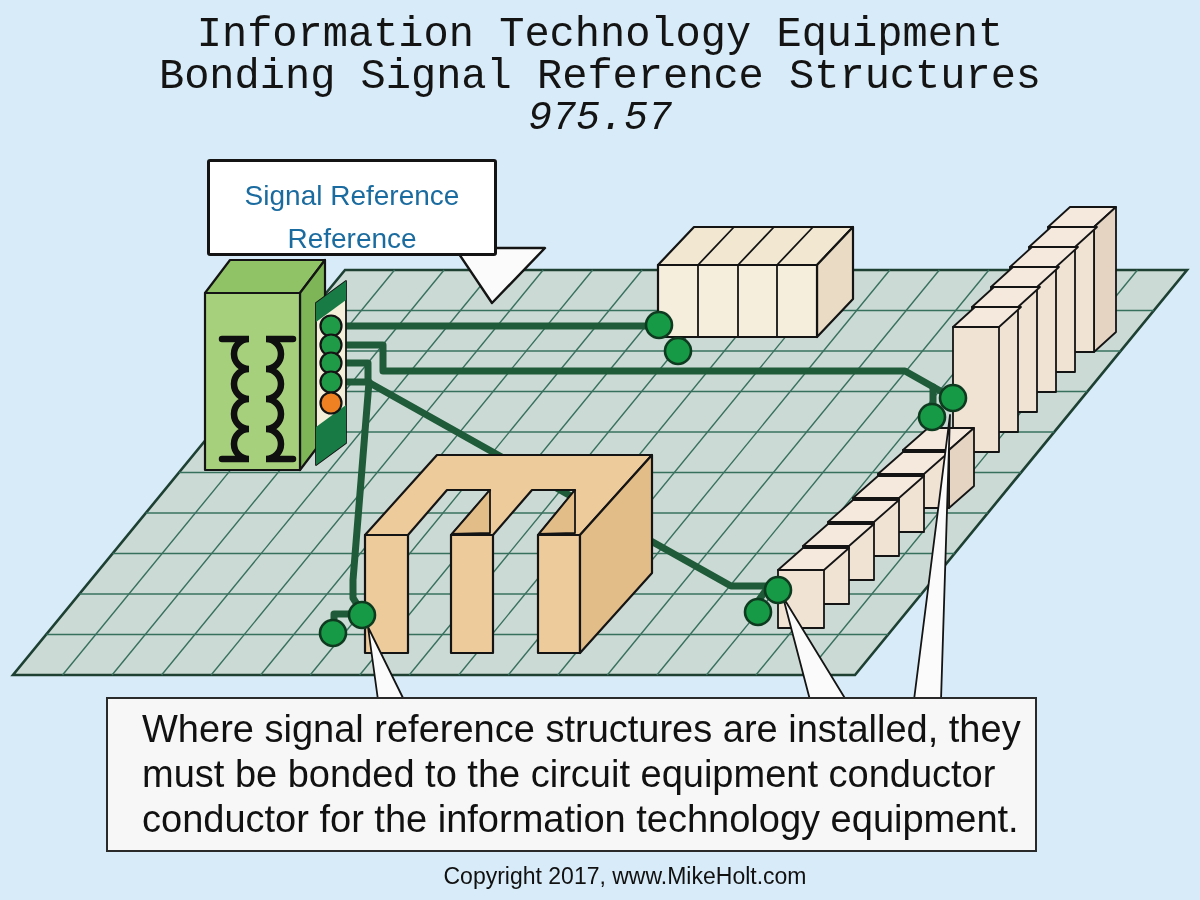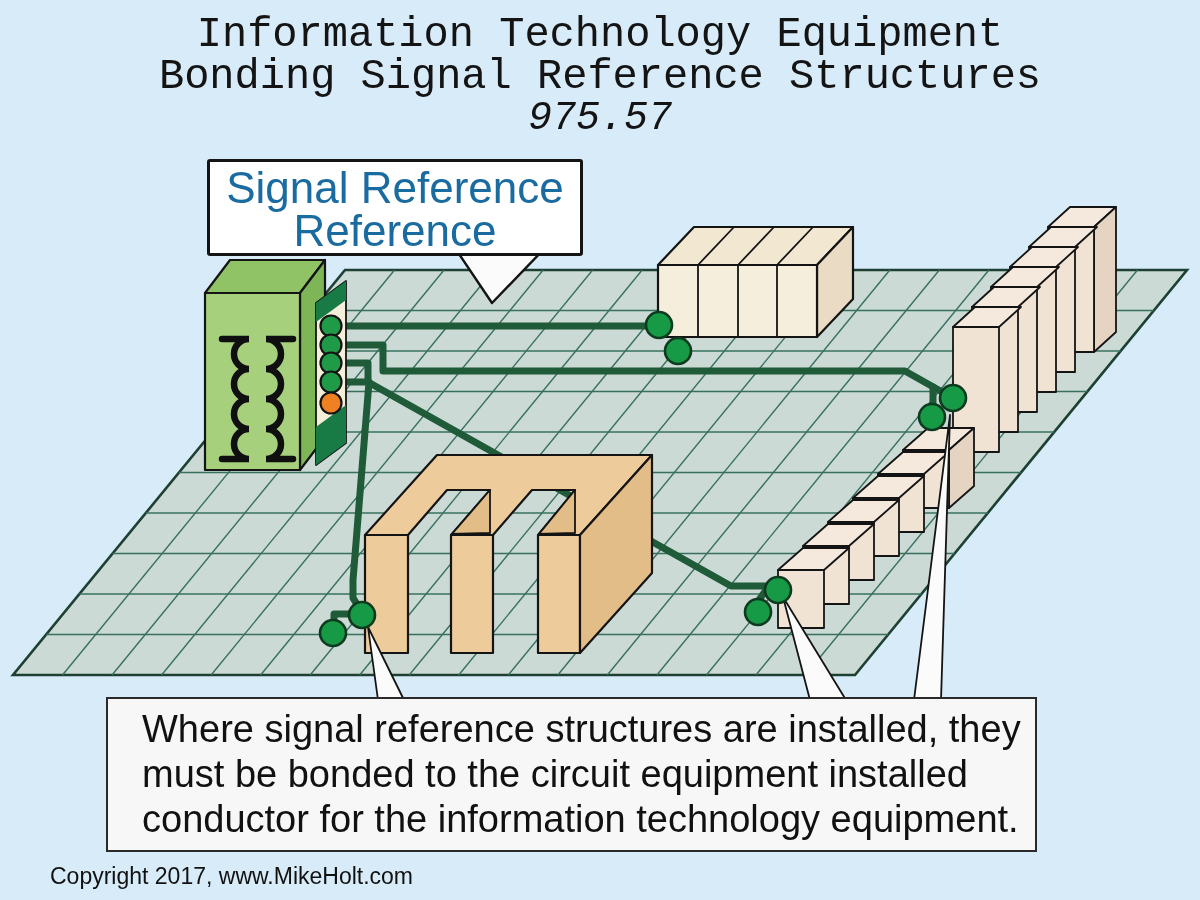--- a/index.html
+++ b/index.html
@@ -32,27 +32,27 @@
   .m-face{fill:var(--tan_face);}
   .m-side{fill:var(--tan_side);}
   .pointer{fill:var(--pointer_fill);stroke:var(--outline);stroke-width:1.8;stroke-linejoin:round;}
   .tail{fill:var(--pointer_fill);stroke:var(--outline);stroke-width:2.4;stroke-linejoin:round;}
   .sw2{stroke-width:2.2;}
   .sw18{stroke-width:1.8;}
   
   .title{position:absolute;top:14px;left:0;right:0;text-align:center;color:#141414;
          font-size:42px;line-height:42px;font-family:Liberation Mono, monospace;}
   .title .code{font-style:italic;font-size:40px;}
-  .callout-box{position:absolute;left:207px;top:159px;width:376px;height:97px;box-sizing:border-box;
+  .callout-box{position:absolute;left:207px;top:159px;width:290px;height:97px;box-sizing:border-box;
          background:#ffffff;border:3px solid #141414;border-radius:3px;
-         color:var(--callout_text);font-size:44px;line-height:43px;text-align:center;padding-top:4px;}
+         color:var(--callout_text);font-size:28px;line-height:43px;text-align:center;padding-top:12px;}
   .note-box{position:absolute;left:106px;top:697px;width:931px;height:155px;box-sizing:border-box;
          background:var(--note_bg);border:2.5px solid #2a2a2a;
          color:#111;font-size:38px;line-height:45px;padding:8px 0 0 34px;}
-  .copyright{position:absolute;left:50px;right:0;top:863px;color:#111;font-size:23px;}
+  .copyright{position:absolute;left:50px;right:0;top:863px;text-align:center;color:#111;font-size:23px;}
 </style>
 </head>
 <body>
 
 <div class="stage">
 
   <svg width="1200" height="900" viewBox="0 0 1200 900">
 
     <g>
       <polygon class="grid-floor" points="345,270 1187,270 855,675 13,675"></polygon>
@@ -211,18 +211,18 @@
     <div class="code">975.57</div>
   </div>
 
   <div class="callout-box">
     <div>Signal Reference</div>
     <div>Reference</div>
   </div>
 
   <div class="note-box">
     <div>Where signal reference structures are installed, they</div>
-    <div>must be bonded to the circuit equipment installed</div>
+    <div>must be bonded to the circuit equipment conductor</div>
     <div>conductor for the information technology equipment.</div>
   </div>
 
   <div class="copyright">Copyright 2017, www.MikeHolt.com</div>
 </div>
 
 </body></html>

